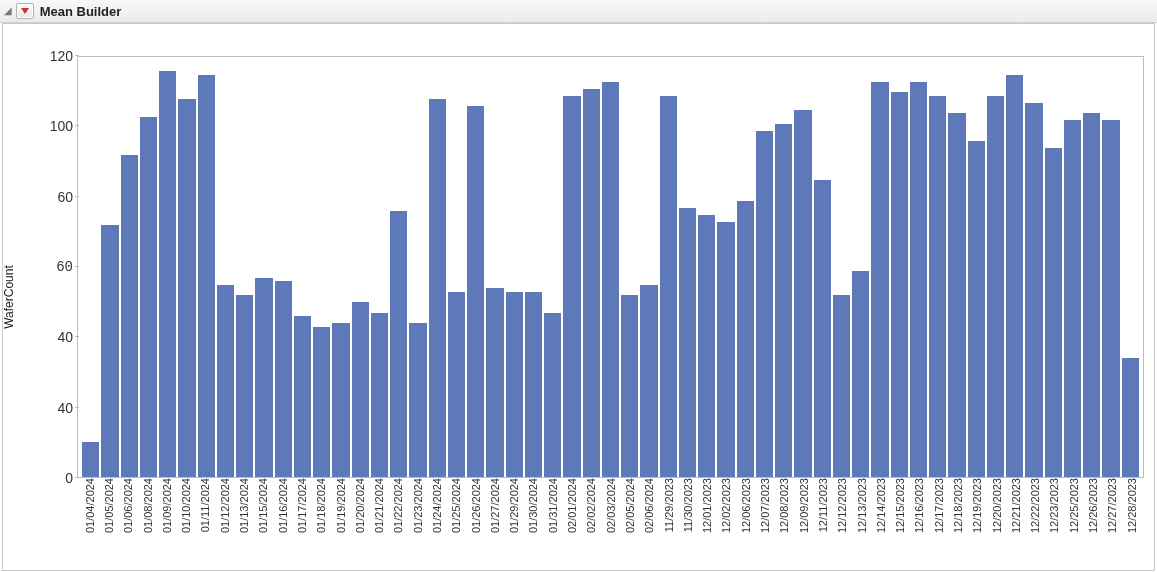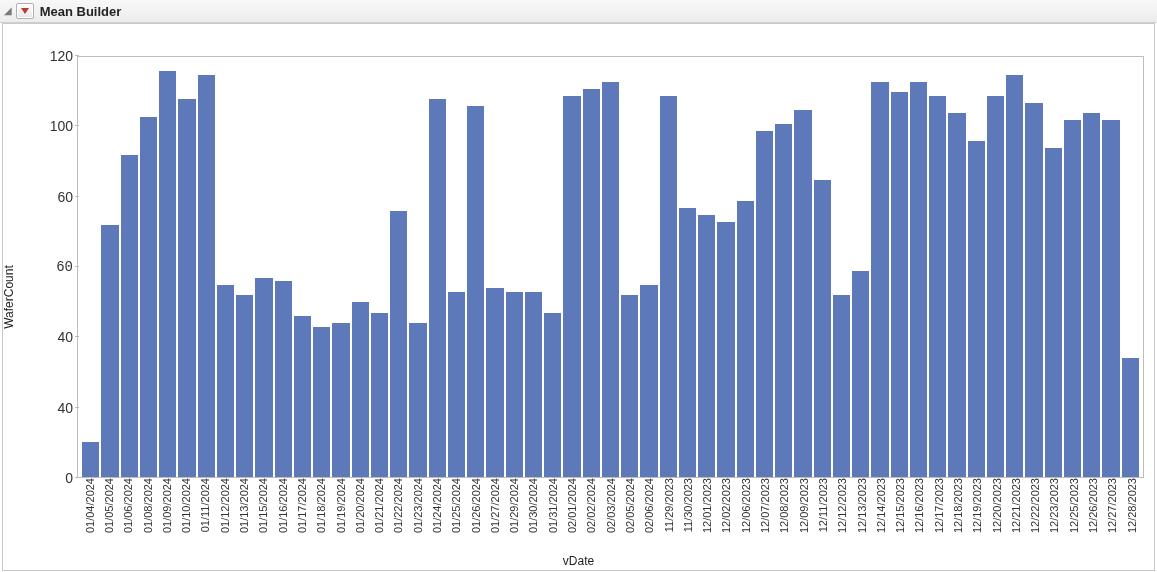--- a/index.html
+++ b/index.html
@@ -412,14 +412,13 @@
         <span>12/26/2023</span>
       </div>
       <div class="x-tick">
         <span>12/27/2023</span>
       </div>
       <div class="x-tick">
         <span>12/28/2023</span>
       </div>
     </div>
 
-  <div class="x-title">vDate</div>
 </div>
 
 </body></html>

